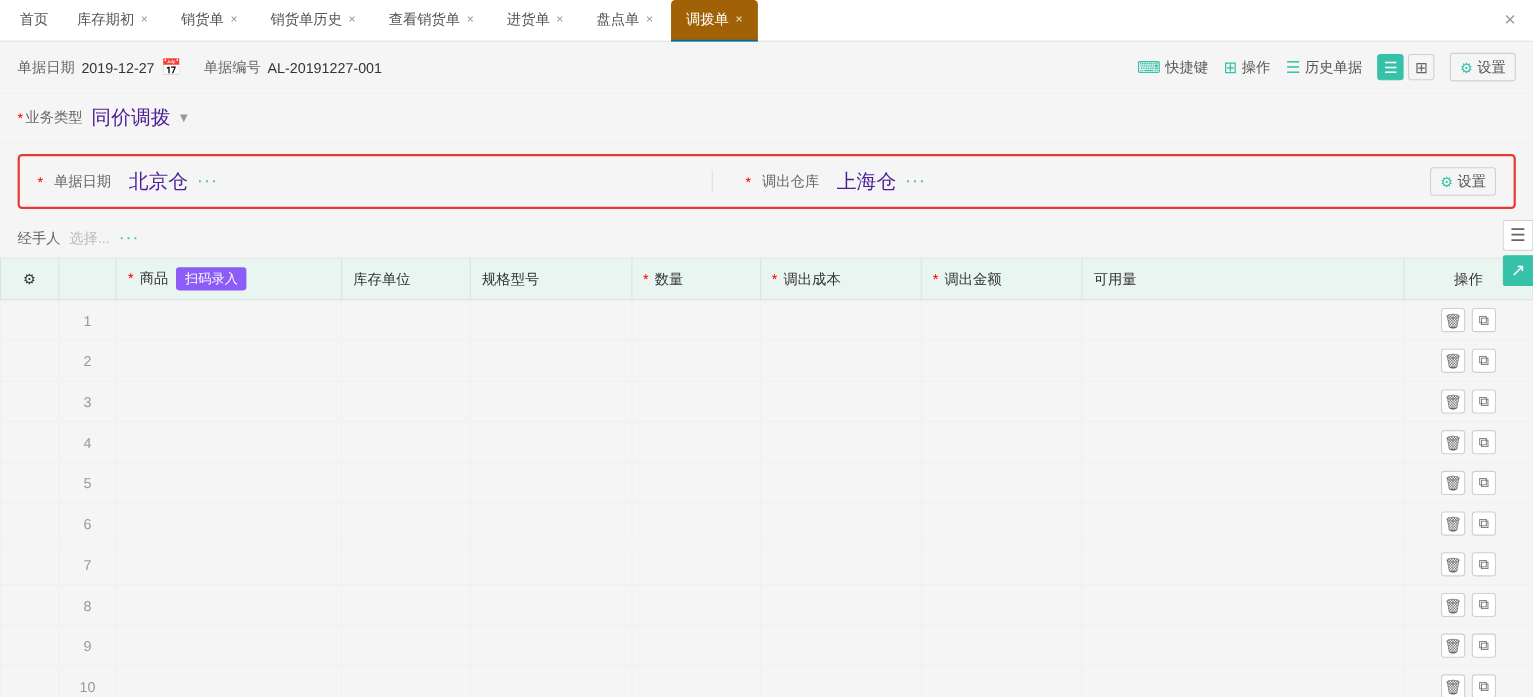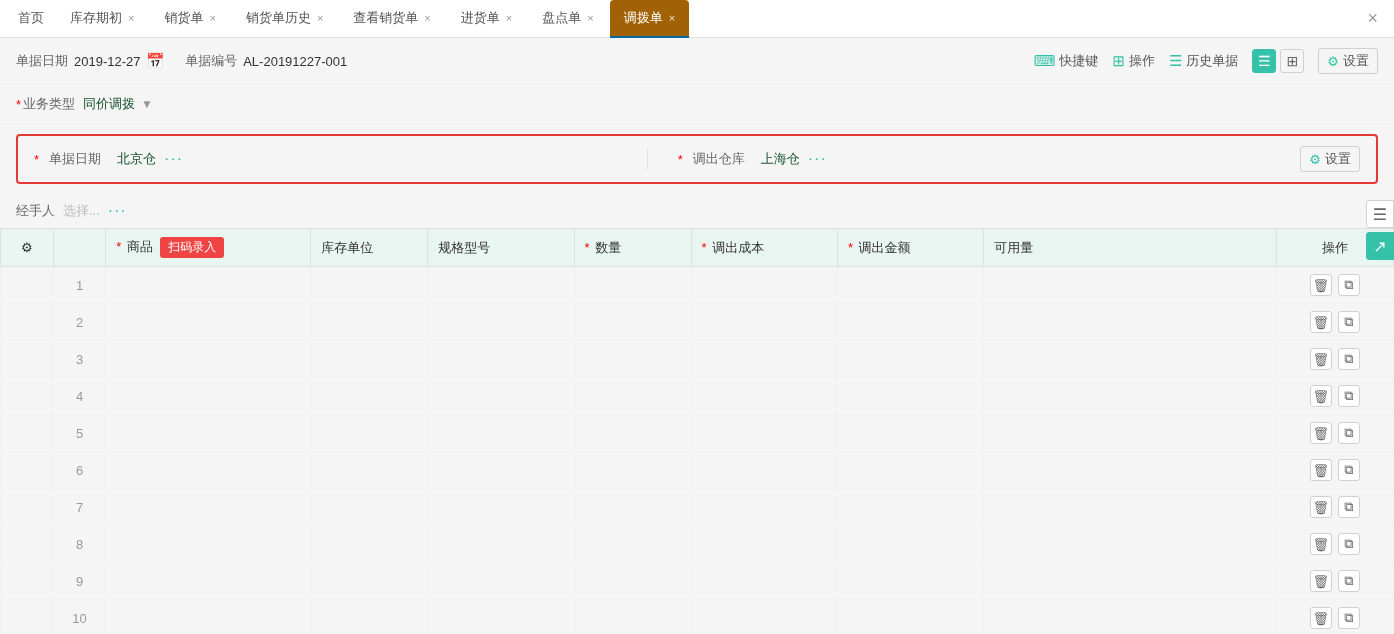--- a/index.html
+++ b/index.html
@@ -126,22 +126,22 @@
       gap: 0;
     }
     .form-label {
       color: #666;
       font-size: 13px;
       margin-right: 8px;
       white-space: nowrap;
     }
     .required-star { color: red; margin-right: 2px; }
     .form-value {
-      color: #14532d;
-      font-size: 13px;
+      color: #4c1d95;
+      font-size: 18px;
     }
     .form-select {
       display: flex;
       align-items: center;
       gap: 6px;
       border: none;
       outline: none;
       cursor: pointer;
     }
     .chevron-down { color: #999; font-size: 12px; cursor: pointer; }
@@ -245,21 +245,21 @@
     .col-product { width: 140px; }
     .col-unit { width: 80px; }
     .col-spec { width: 100px; }
     .col-qty { width: 80px; }
     .col-cost { width: 100px; }
     .col-amount { width: 100px; }
     .col-avail { width: 200px; }
     .col-op { width: 80px; text-align: center; }
 
     .scan-btn {
-      background: #ef4444;
+      background: #8b5cf6;
       color: #fff;
       border-radius: 3px;
       padding: 2px 8px;
       font-size: 12px;
       cursor: pointer;
       white-space: nowrap;
     }
     th .scan-btn { display: inline-block; }
 
     

